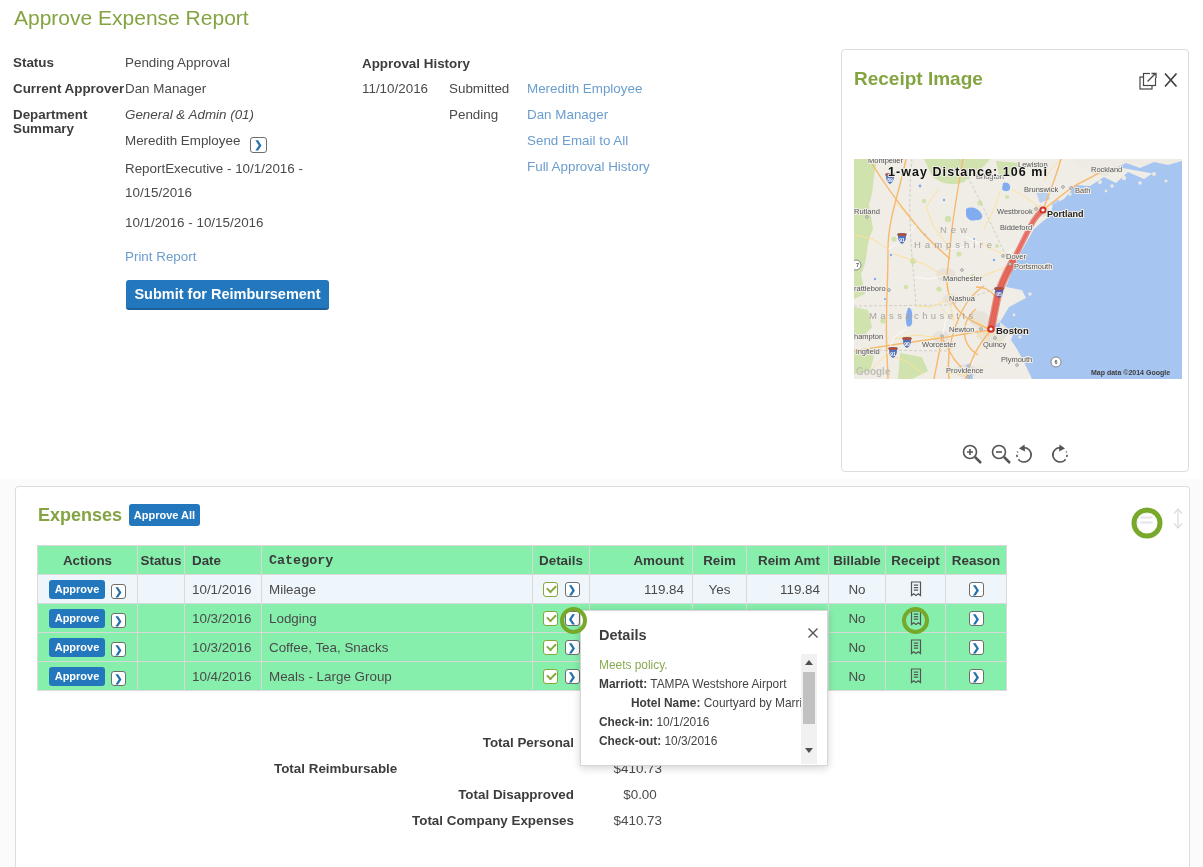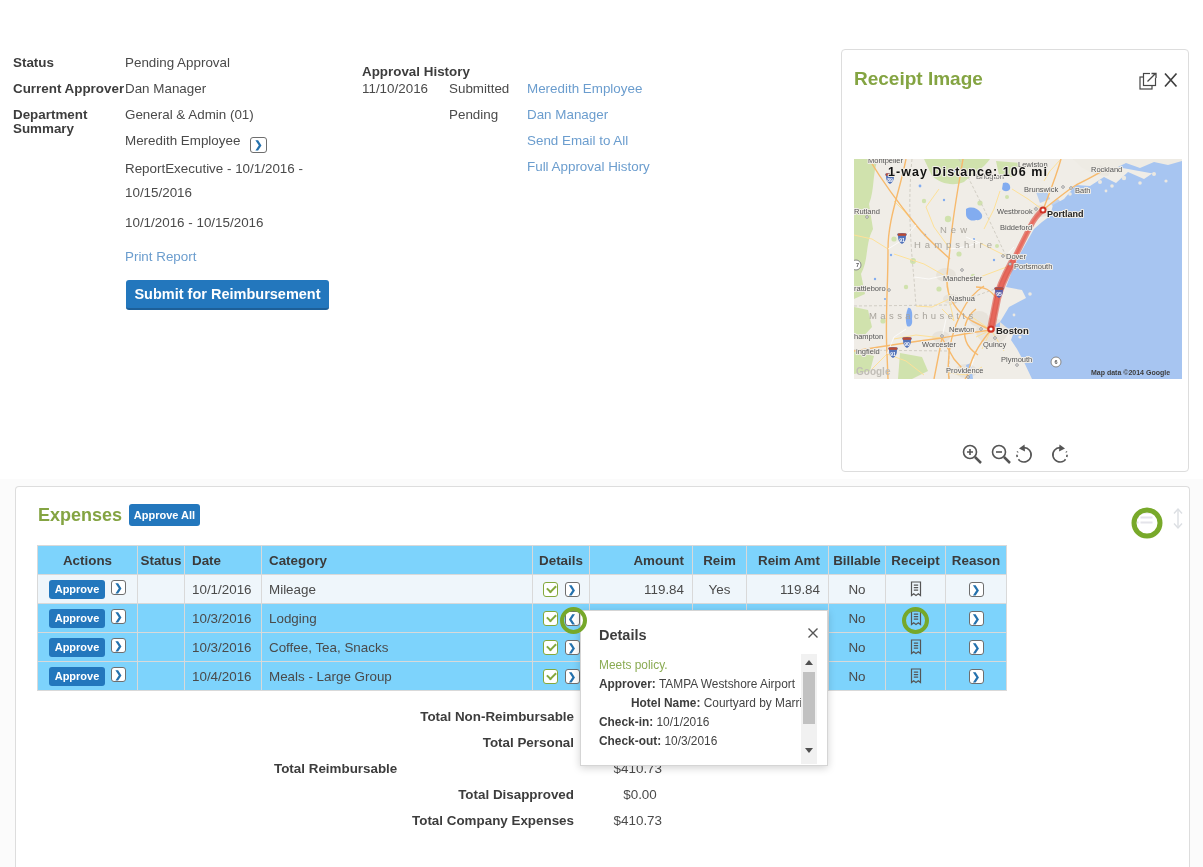--- a/index.html
+++ b/index.html
@@ -12,51 +12,52 @@
 .lnk { color:#6b9dce; }
 .chevbtn { position:absolute; width:15px; height:15px; border:1px solid #6e6e6e; border-radius:3px; background:#fff; color:#2471ad; font-weight:bold; font-size:10px; line-height:13px; text-align:center; }
 .bluebtn { position:absolute; background:#2377bd; color:#fff; font-weight:bold; text-align:center; border-radius:3px; }
 table, th, td { border:1px solid #d9d9d9; }
 th { height:29px; font-size:13.4px; color:#3b3b3b; text-align:center; font-weight:bold; }
 td { height:29px; font-size:13.4px; color:#4a4a4a; padding:0; }
 tr.r1 td { background:#eff6fb; }
 td.lft { text-align:left; padding-left:7px; }
 td.rgt { text-align:right; padding-right:8px; }
 td.ctr { text-align:center; }
-.rowact { display:flex; align-items:flex-start; justify-content:center; gap:6px; }
+.rowact { display:flex; align-items:flex-end; justify-content:center; gap:6px; }
 .det { display:flex; align-items:center; justify-content:center; gap:7px; }
 .apr { display:inline-block; width:56px; height:19px; background:#2377bd; color:#fff; font-weight:bold; font-size:11px; line-height:19px; text-align:center; border-radius:3px; }
 .chevsq { display:inline-block; width:15px; height:15px; border:1px solid #6e6e6e; border-radius:3px; background:#fff; color:#2471ad; font-weight:bold; font-size:10px; line-height:13px; text-align:center; }
 .chk { display:inline-block; position:relative; width:15px; height:15px; border:1px solid #84a83c; border-radius:3px; background:#fff; }
 .chk:after { content:""; position:absolute; left:3px; top:2px; width:7px; height:4px; border-left:2px solid #84a83c; border-bottom:2px solid #84a83c; transform:rotate(-45deg); }
 td svg { vertical-align:middle; }
 </style>
 </head>
 <body>
 <div id="page">
 
   <div class="abs" style="left:0;top:0;width:1203px;height:479px;background:#fff;"></div>
 
+  <div class="abs" style="left:14px;top:6px;font-size:21px;color:#84a442;">Approve Expense Report</div>
 
   <div class="abs lbl" style="left:13px;top:55px;">Status</div>
   <div class="abs val" style="left:125px;top:55px;">Pending Approval</div>
   <div class="abs lbl" style="left:13px;top:81px;">Current Approver</div>
   <div class="abs val" style="left:125px;top:81px;">Dan Manager</div>
   <div class="abs lbl" style="left:13px;top:107px;">Department</div>
-  <div class="abs val" style="left:125px;top:107px;">General &amp; Admin (01)</div>
+  <div class="abs val" style="left:125px;top:107px;font-style:italic;">General &amp; Admin (01)</div>
   <div class="abs lbl" style="left:13px;top:121px;">Summary</div>
   <div class="abs val" style="left:125px;top:133px;">Meredith Employee</div>
   <div class="chevbtn" style="left:250px;top:137px;width:17px;height:16px;line-height:14px;">❯</div>
   <div class="abs val" style="left:125px;top:161px;">ReportExecutive - 10/1/2016 -</div>
   <div class="abs val" style="left:125px;top:185px;">10/15/2016</div>
   <div class="abs val" style="left:125px;top:215px;">10/1/2016 - 10/15/2016</div>
   <div class="abs lnk" style="left:125px;top:249px;">Print Report</div>
   <div class="bluebtn" style="left:126px;top:280px;width:203px;height:30px;font-size:14.5px;line-height:29px;border-bottom:2px solid #1d5f98;">Submit for Reimbursement</div>
 
-  <div class="abs lbl" style="left:362px;top:64px;">Approval History</div>
+  <div class="abs lbl" style="left:362px;top:56px;">Approval History</div>
   <div class="abs val" style="left:362px;top:81px;">11/10/2016</div>
   <div class="abs val" style="left:449px;top:81px;">Submitted</div>
   <div class="abs lnk" style="left:527px;top:81px;">Meredith Employee</div>
   <div class="abs val" style="left:449px;top:107px;">Pending</div>
   <div class="abs lnk" style="left:527px;top:107px;">Dan Manager</div>
   <div class="abs lnk" style="left:527px;top:133px;">Send Email to All</div>
   <div class="abs lnk" style="left:527px;top:159px;">Full Approval History</div>
 
   <div class="abs" style="left:841px;top:49px;width:348px;height:423px;background:#fff;border:1px solid #ddd;border-radius:4px;">
     <div class="abs" style="left:12px;top:18px;font-size:19px;color:#84a442;font-weight:bold;">Receipt Image</div>
@@ -316,40 +317,40 @@
         <path d="M6 13.5 h1.5 M6 18.5 h1.5"></path>
       </g>
       <g stroke="#dcdfe3" stroke-width="1.4" fill="none">
         <path d="M47 6 L47 23"></path>
           <path d="M43 9.5 L47 5 L51 9.5"></path>
           <path d="M43 19.5 L47 24 L51 19.5"></path>
       </g>
       <circle cx="16" cy="19" r="13" fill="none" stroke="#78a92a" stroke-width="5"></circle>
     </svg>
 
-    <table style="position:absolute;left:21px;top:58px;border-collapse:collapse;table-layout:fixed;width:969px;background:#7dd3fc;">
+    <table style="position:absolute;left:21px;top:58px;border-collapse:collapse;table-layout:fixed;width:969px;background:#86efac;">
       <colgroup>
         <col style="width:100px">
           <col style="width:47px">
           <col style="width:77px">
           <col style="width:271px">
           <col style="width:57px">
           <col style="width:103px">
           <col style="width:54px">
           <col style="width:82px">
           <col style="width:57px">
           <col style="width:60px">
           <col style="width:61px">
       </colgroup>
       <tbody>
           <tr class="hdr">
         <th>Actions</th>
             <th>Status</th>
             <th style="text-align:left;padding-left:7px;">Date</th>
-            <th style="text-align:left;padding-left:7px;">Category</th>
+            <th style="text-align:left;padding-left:7px;font-family:Liberation Mono, monospace;">Category</th>
             <th>Details</th>
             <th style="text-align:right;padding-right:8px;">Amount</th>
             <th>Reim</th>
             <th style="text-align:right;padding-right:8px;">Reim Amt</th>
             <th>Billable</th>
             <th>Receipt</th>
             <th>Reason</th>
       </tr>
       <tr class="r1">
         <td>
@@ -459,37 +460,36 @@
                 <g fill="none" stroke="#555" stroke-width="1.2">
                   <path d="M2.5 1 h9 v13.5 l-2.2-1.7 -2.3 1.7 -2.3-1.7 -2.2 1.7 Z"></path>
                   <path d="M4.8 4.2 h4.4 M4.8 6.7 h4.4 M4.8 9.2 h4.4"></path>
                 </g>
               </svg></td>
         <td class="ctr"><span class="chevsq" style="margin:0;">❯</span></td>
       </tr>
     </tbody>
       </table>
 
-    <div class="abs lbl" style="left:258px;top:222px;width:300px;text-align:right;">Total Non-Reimbursable</div>
     <div class="abs lbl" style="left:258px;top:248px;width:300px;text-align:right;">Total Personal</div>
     <div class="abs lbl" style="left:258px;top:274px;width:300px;">Total Reimbursable</div>
     <div class="abs val" style="left:546px;top:274px;width:100px;text-align:right;">$410.73</div>
     <div class="abs lbl" style="left:258px;top:300px;width:300px;text-align:right;">Total Disapproved</div>
     <div class="abs val" style="left:574px;top:300px;width:100px;text-align:center;">$0.00</div>
     <div class="abs lbl" style="left:258px;top:326px;width:300px;text-align:right;">Total Company Expenses</div>
     <div class="abs val" style="left:546px;top:326px;width:100px;text-align:right;">$410.73</div>
   </div>
 
   <div class="abs" style="left:580px;top:610px;width:248px;height:156px;background:#fff;border:1px solid #d5d5d5;box-shadow:0 2px 8px rgba(0,0,0,0.18);z-index:20;">
     <div class="abs" style="left:18px;top:16px;font-size:14.5px;font-weight:bold;color:#3d3d3d;">Details</div>
     <svg class="abs" style="left:226px;top:16px;" width="12" height="12" viewBox="0 0 12 12">
         <path d="M1.5 1.5 L10.5 10.5 M10.5 1.5 L1.5 10.5" stroke="#555" stroke-width="1.4"></path>
       </svg>
     <div class="abs" style="left:18px;top:47px;font-size:11.9px;color:#8aab52;">Meets policy.</div>
-    <div class="abs" style="left:18px;top:66px;font-size:11.9px;"><b style="color:#3d3d3d;">Approver:</b> TAMPA Westshore Airport</div>
+    <div class="abs" style="left:18px;top:66px;font-size:11.9px;"><b style="color:#3d3d3d;">Marriott:</b> TAMPA Westshore Airport</div>
     <div class="abs" style="left:18px;top:85px;font-size:11.9px;padding-left:32px;"><b style="color:#3d3d3d;">Hotel Name:</b> Courtyard by Marriott</div>
     <div class="abs" style="left:18px;top:104px;font-size:11.9px;"><b style="color:#3d3d3d;">Check-in:</b> 10/1/2016</div>
     <div class="abs" style="left:18px;top:123px;font-size:11.9px;"><b style="color:#3d3d3d;">Check-out:</b> 10/3/2016</div>
 
     <div class="abs" style="left:220px;top:43px;width:16px;height:110px;background:#f1f1f1;">
       <div class="abs" style="left:4px;top:6px;width:0;height:0;border-left:4px solid transparent;border-right:4px solid transparent;border-bottom:5px solid #505050;"></div>
       <div class="abs" style="left:2px;top:18px;width:12px;height:52px;background:#c1c1c1;"></div>
       <div class="abs" style="left:4px;top:94px;width:0;height:0;border-left:4px solid transparent;border-right:4px solid transparent;border-top:5px solid #505050;"></div>
     </div>
   </div>

